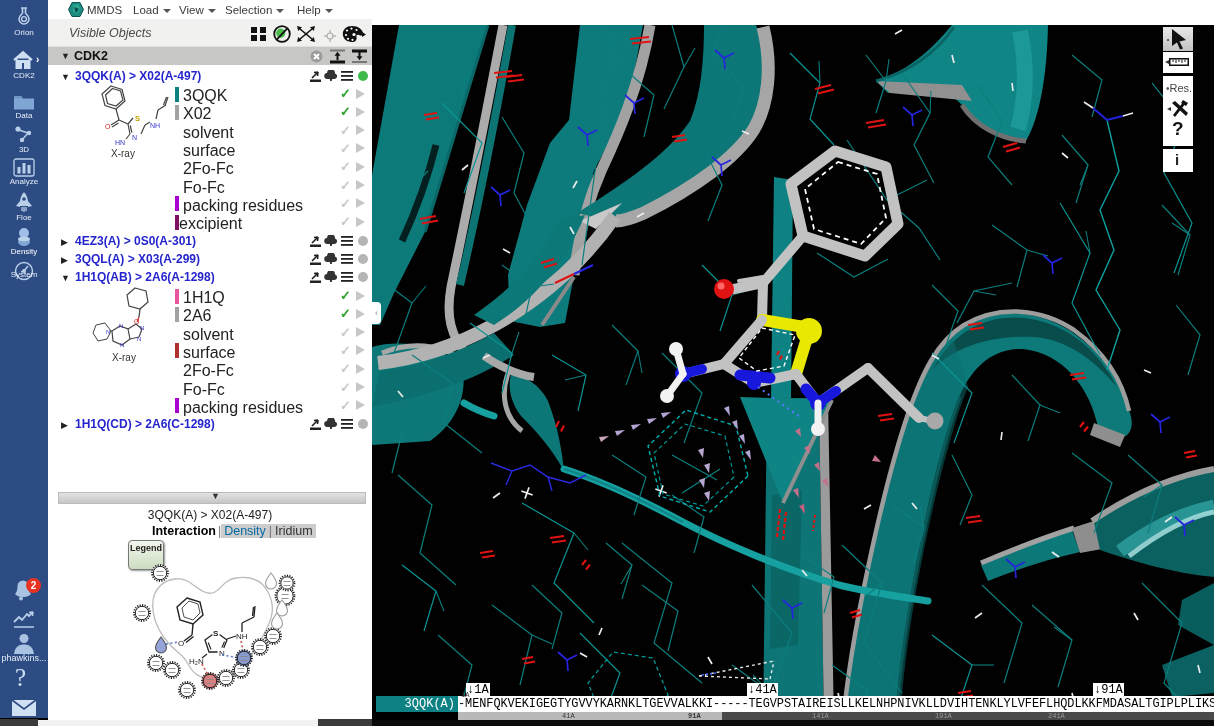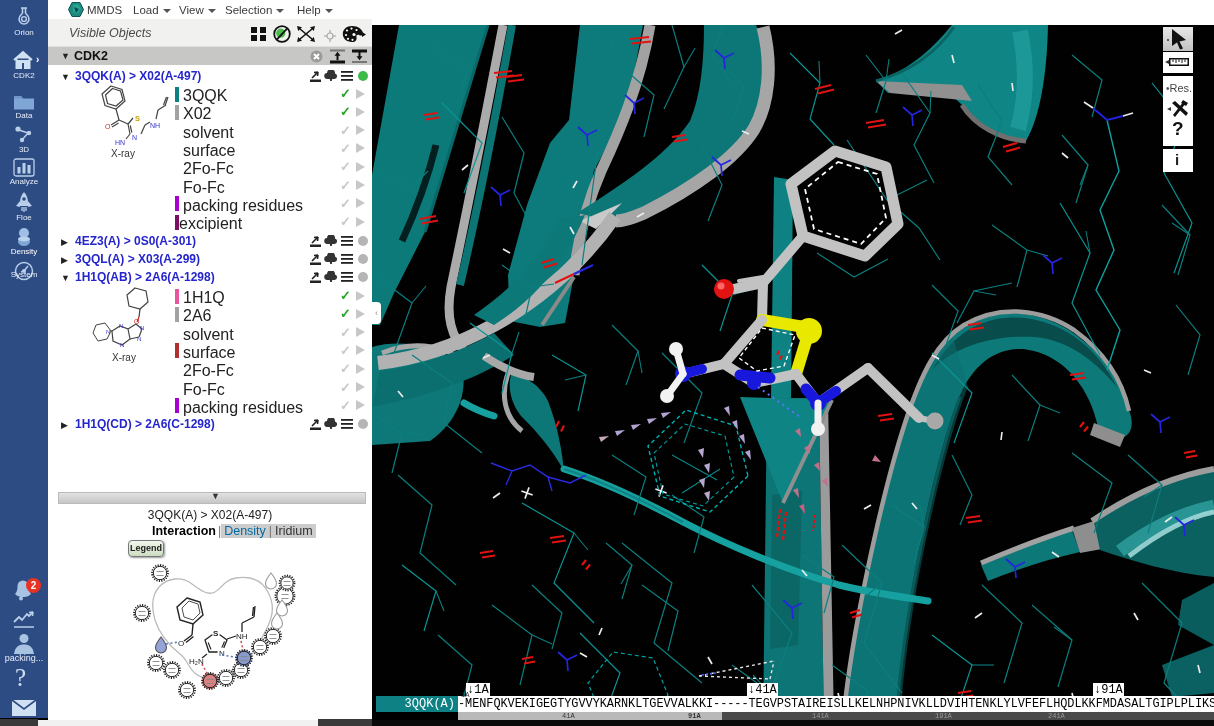--- a/index.html
+++ b/index.html
@@ -641,21 +641,21 @@
       </g>
 <text x="44" y="38" font-size="7" fill="#cc2222">O</text>
 </svg>
 <div class="abs" style="left:64px;top:333px;font-size:10px;color:#333;">X-ray</div>
 <div class="abs" style="left:10px;top:473px;width:308px;height:12px;
 background:linear-gradient(#e2e2e2,#c6c6c6);border:1px solid #bbb;"></div>
 <div class="abs" style="left:163px;top:472px;font-size:9px;color:#333;">▼</div>
 <div class="abs" style="left:0;top:489px;width:324px;text-align:center;font-size:12px;color:#222;">3QQK(A) &gt; X02(A-497)</div>
 <div class="abs" style="left:102px;top:504px;height:16px;font-size:12.5px;line-height:16px;">
 <span style="font-weight:bold;color:#000;padding:0 2px;">Interaction</span><span style="color:#777;">|</span><span style="background:#ccc;color:#0369a1;padding:0 3px;">Density</span><span style="color:#777;background:#ccc;">|</span><span style="background:#ccc;color:#333;padding:0 3px;">Iridium</span></div>
-<div class="abs" style="left:80px;top:521px;width:36px;height:17px;border:1px solid #777;
+<div class="abs" style="left:80px;top:521px;width:36px;height:30px;border:1px solid #777;
 border-radius:4px;background:linear-gradient(#f2f7ee,#ccdcc0);box-shadow:1px 1px 2px #999;
 font-size:9px;font-weight:bold;color:#222;text-align:center;line-height:14px;">Legend</div>
 <svg class="abs" style="left:0;top:537px;" width="324" height="164" viewBox="0 0 324 164">
       <path d="M107,64 C103,50 104,38 112,30 C120,22 134,20 144,28 C152,34 160,40 167,36
 C174,32 176,24 188,22 C202,20 214,24 220,36 C226,48 226,58 219,72 C212,86 206,98 196,108
 C188,116 180,114 172,118 C164,122 156,124 148,118 C140,112 140,104 132,98 C122,90 112,80 107,64 Z" fill="none" stroke="#bbb" stroke-width="1.3"></path>
       <polygon points="139,42 152,46 155,59 145,68 132,64 129,51" fill="none" stroke="#222" stroke-width="1.4"></polygon>
       <polygon points="141,45 150,48 152,57 145,64 136,61 134,52" fill="none" stroke="#222" stroke-width="0.8"></polygon>
       <path d="M145,68 L144,79 M144,79 L136,85 M145.5,80.5 L138,86.5" stroke="#222" stroke-width="1.4" fill="none"></path>
       <polygon points="157,84 168,76 179,84 174,96 161,96" fill="none" stroke="#222" stroke-width="1.3"></polygon>
@@ -791,21 +791,21 @@
 color:#fff;font-size:10px;font-weight:bold;text-align:center;line-height:15px;">2</div>
     <svg class="abs" style="left:12px;top:610px;" width="24" height="20" viewBox="0 0 24 20">
 <path d="M2,12 L7,7 L10,10 L15,4 L17,6 L21,2" fill="none" stroke="#b9cfe9" stroke-width="1.8"></path>
 <path d="M21,2 l-4,0.5 M21,2 l-0.5,4" stroke="#b9cfe9" stroke-width="1.5"></path>
 <line x1="2" y1="17" x2="22" y2="17" stroke="#b9cfe9" stroke-width="1.5"></line>
     </svg>
     <svg class="abs" style="left:12px;top:632px;" width="24" height="22" viewBox="0 0 24 22">
 <circle cx="12" cy="6.5" r="4.5" fill="#a9c3e2"></circle>
       <path d="M2,22 C3,14.5 7,12.5 12,12.5 C17,12.5 21,14.5 22,22 Z" fill="#a9c3e2"></path>
     </svg>
-    <div class="sblabel" style="top:653px;font-size:9px;">packing...</div>
+    <div class="sblabel" style="top:653px;font-size:9px;">phawkins...</div>
     <div class="abs" style="left:15px;top:664px;font-size:25px;color:#cfe0f2;font-family:'Liberation Serif',serif;">?</div>
     <svg class="abs" style="left:11px;top:699px;" width="26" height="18" viewBox="0 0 26 18">
 <rect x="1" y="1" width="24" height="16" fill="#cfe0f2"></rect>
       <path d="M1,1 L13,10 L25,1" fill="none" stroke="#2e4c84" stroke-width="1.6"></path>
     </svg>
   </div>
 <div class="abs" style="left:0;top:720px;width:1214px;height:6px;background:#f1f1f1;z-index:12;"></div>
 <div class="abs" style="left:0;top:719px;width:38px;height:7px;background:#3a3a3a;z-index:13;"></div>
 <div class="abs" style="left:318px;top:719px;width:54px;height:7px;background:#3a3a3a;z-index:13;"></div>
 <div class="abs" style="left:372px;top:720px;width:842px;height:6px;background:#0a0a0a;z-index:13;"></div>

